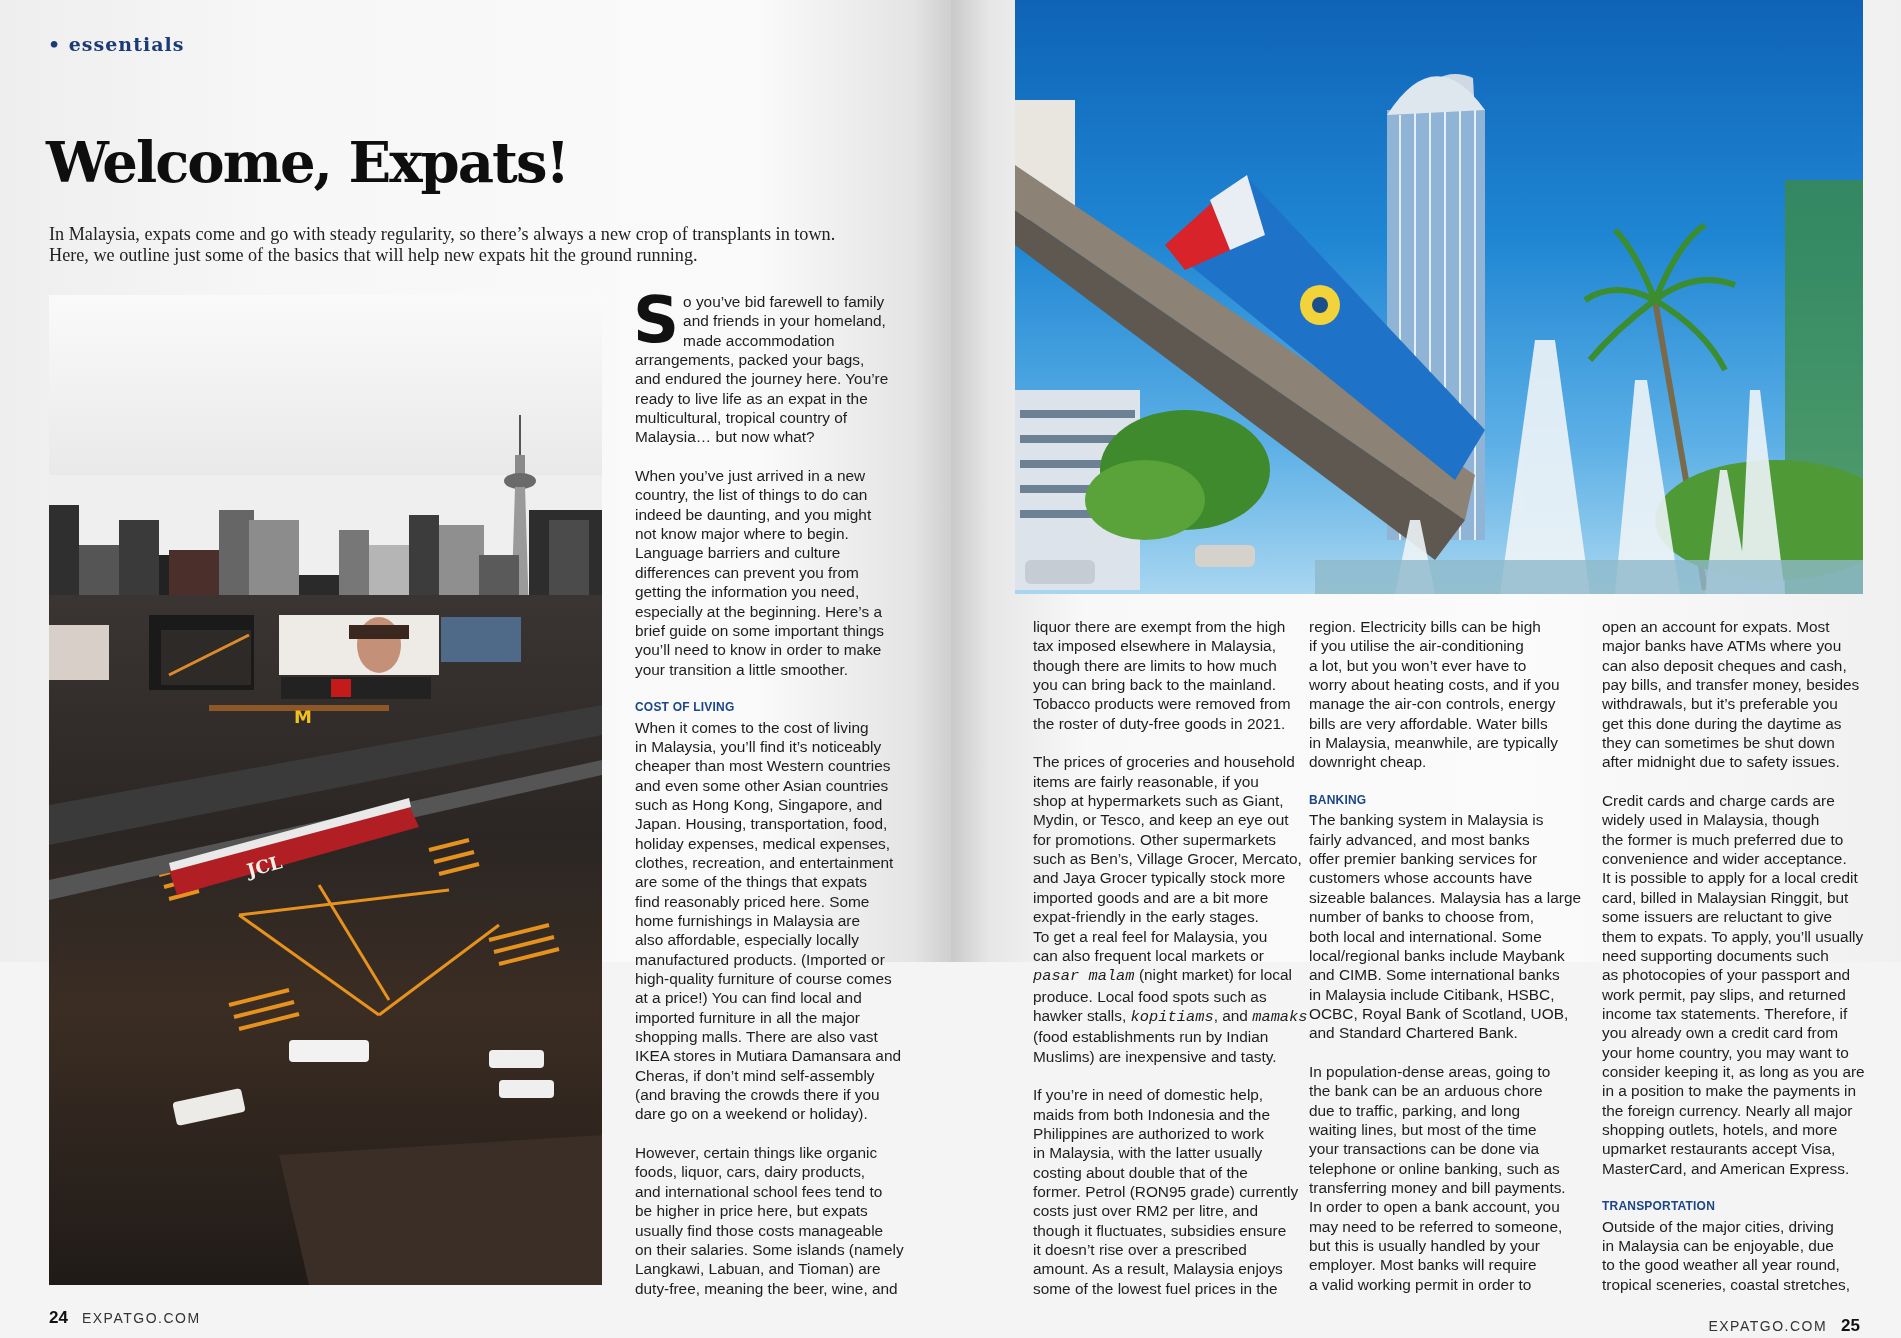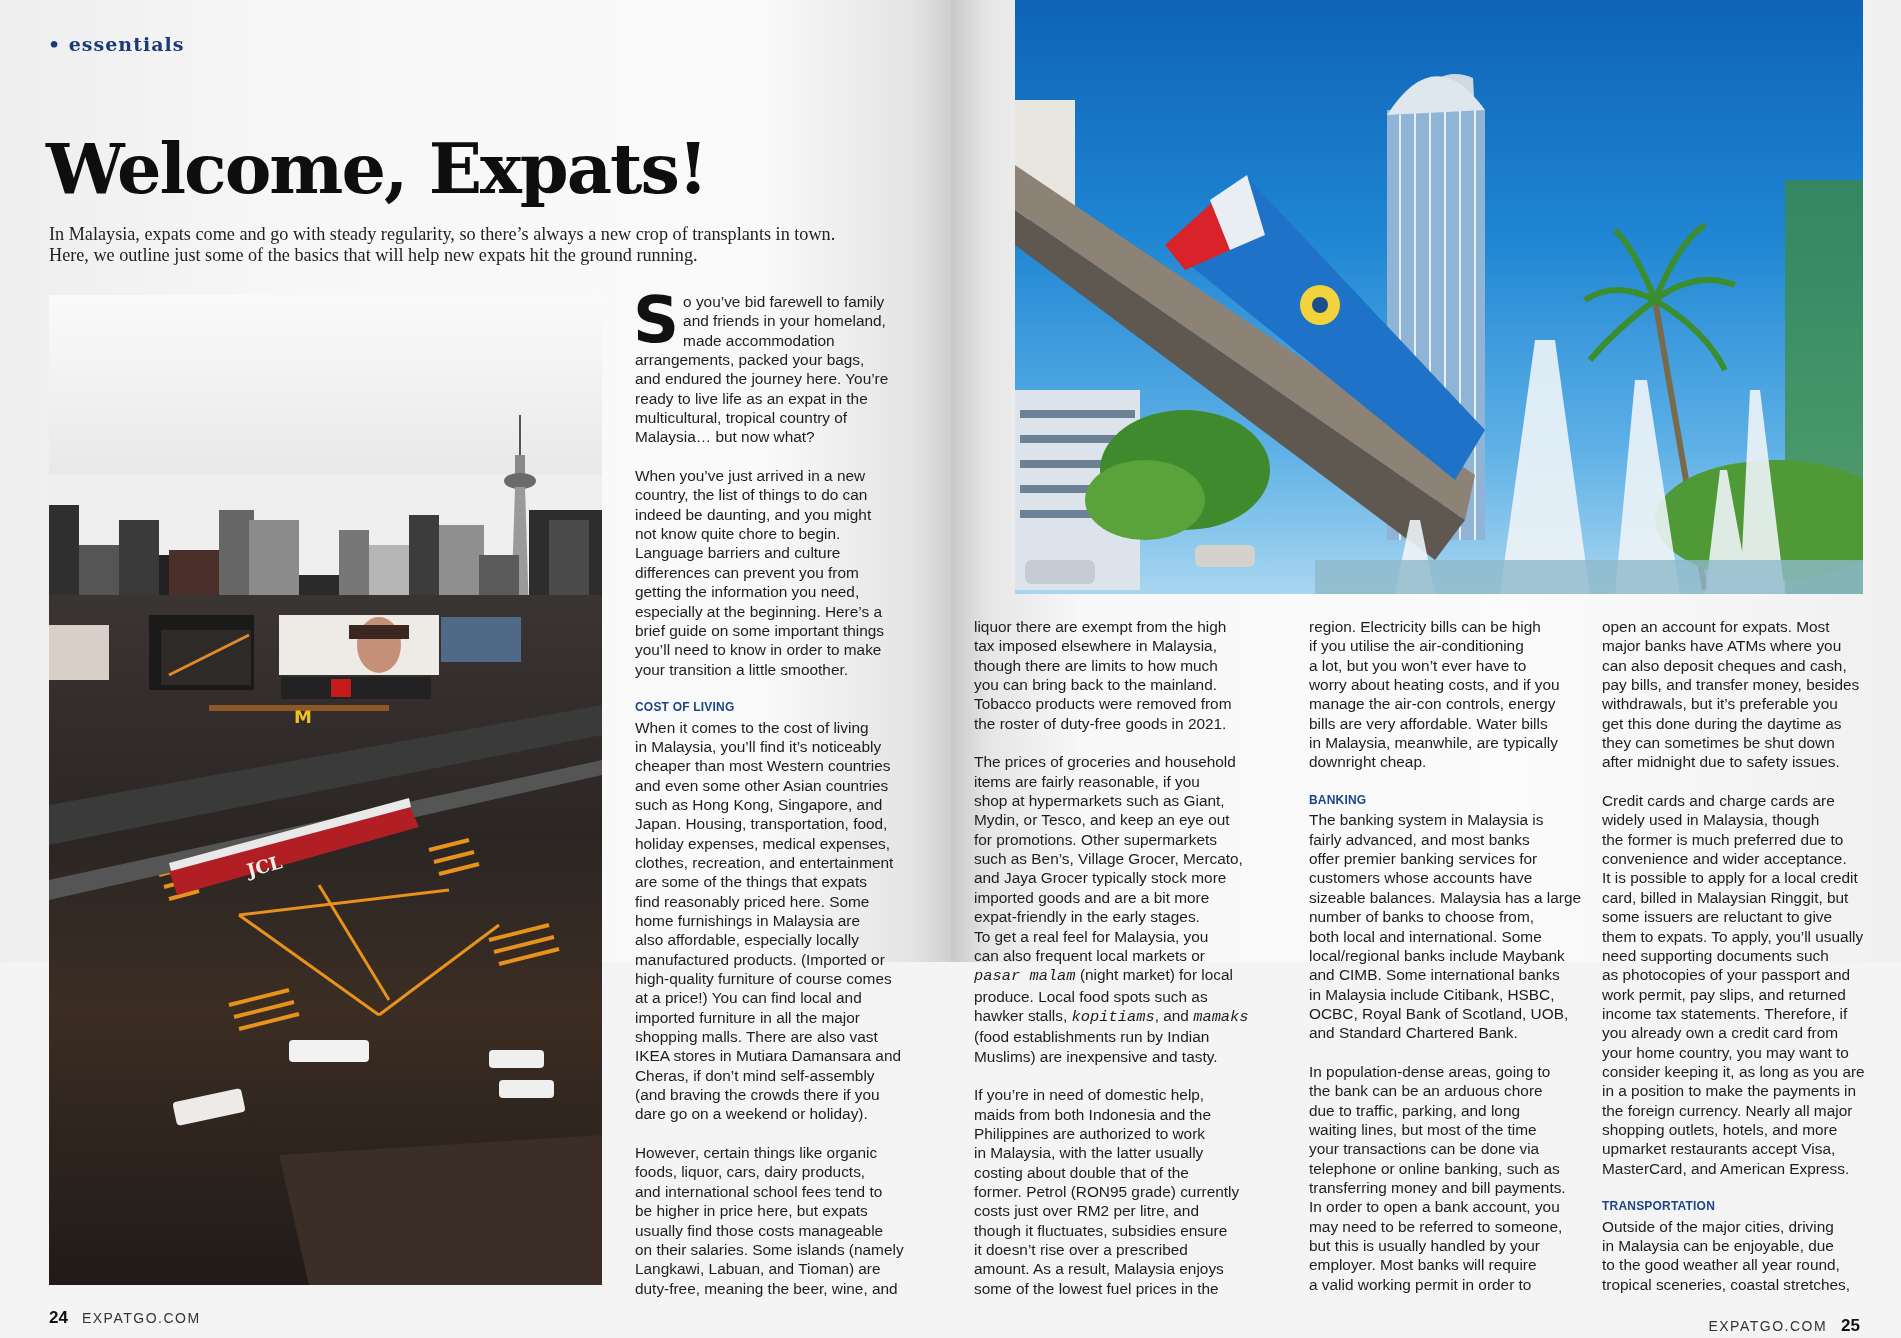--- a/index.html
+++ b/index.html
@@ -11,21 +11,21 @@
   }
   .page { position:absolute; top:0; height:962px; }
   .page-left { left:0; width:951px;
     background:linear-gradient(to right, #eeeeee 0%, #f7f7f7 30%, #fafafa 80%, #e4e4e4 96%, #cfcfcf 100%); }
   .page-right { left:951px; width:950px;
     background:linear-gradient(to right, #c9c9c9 0%, #e6e6e6 4%, #f8f8f8 14%, #fbfbfb 60%, #f0f0f0 100%); }
 
   .section-tag { position:absolute; left:48px; top:33px; font-family:"DejaVu Serif", serif;
     font-weight:bold; font-size:19px; letter-spacing:1px; color:#1b3a78; }
   .title { position:absolute; left:46px; top:134px; margin:0; font-family:"DejaVu Serif", serif;
-    font-weight:bold; font-size:70px; letter-spacing:-2px; color:#0e0e0e; line-height:1; }
+    font-weight:bold; font-size:56px; letter-spacing:-2px; color:#0e0e0e; line-height:1; }
   .standfirst { position:absolute; left:49px; top:224px; width:880px; font-family:"Liberation Serif", serif;
     font-size:18.2px; line-height:21px; color:#222; }
   .standfirst div { white-space:nowrap; }
 
   .photo { position:absolute; overflow:hidden; }
 
   
   .photo-left { left:49px; top:295px; width:553px; height:990px; background:#efefef; }
   .photo-left .sky { position:absolute; left:0; top:0; width:100%; height:180px;
     background:linear-gradient(#fafafa, #e9e9e9); }
@@ -39,21 +39,21 @@
 
   .col { position:absolute; width:290px; font-size:15.4px; line-height:19.35px; color:#1d1d1d; }
   .col p { margin:0 0 19.35px 0; }
   .col .line { display:block; white-space:nowrap; }
   .col h3 { margin:0; font-size:12px; line-height:19.35px; font-weight:bold; color:#1c4587; letter-spacing:0.2px; }
   .col em { font-style:italic;font-family:Liberation Mono, monospace; }
 
   .dropcap { float:left; font-size:64px; line-height:52px; font-weight:bold; margin:2px 4px 0 -2px; color:#111; font-family:"DejaVu Sans", sans-serif; }
 
   .c1 { left:635px; top:292px; }
-  .c2 { left:974px; top:617px; }
+  .c2 { left:1033px; top:617px; }
   .c3 { left:1309px; top:617px; }
   .c4 { left:1602px; top:617px; }
 
   .folio { position:absolute; top:1308px; font-size:14px; letter-spacing:1.5px; color:#333; }
   .folio .num { font-weight:bold; font-size:17px; color:#111; letter-spacing:0; }
   .folio-left { left:49px; }
   .folio-left .num { margin-right:14px; }
   .folio-right { right:41px;margin-top:8px; }
   .folio-right .num { margin-left:14px; }
 </style>
@@ -156,21 +156,21 @@
       <span class="line" style="clear:left">arrangements, packed your bags,</span>
       <span class="line">and endured the journey here. You’re</span>
       <span class="line">ready to live life as an expat in the</span>
       <span class="line">multicultural, tropical country of</span>
       <span class="line">Malaysia… but now what?</span>
     </p>
     <p>
       <span class="line">When you’ve just arrived in a new</span>
       <span class="line">country, the list of things to do can</span>
       <span class="line">indeed be daunting, and you might</span>
-      <span class="line">not know quite chore to begin.</span>
+      <span class="line">not know major where to begin.</span>
       <span class="line">Language barriers and culture</span>
       <span class="line">differences can prevent you from</span>
       <span class="line">getting the information you need,</span>
       <span class="line">especially at the beginning. Here’s a</span>
       <span class="line">brief guide on some important things</span>
       <span class="line">you’ll need to know in order to make</span>
       <span class="line">your transition a little smoother.</span>
     </p>
     <h3>COST OF LIVING</h3>
     <p>

